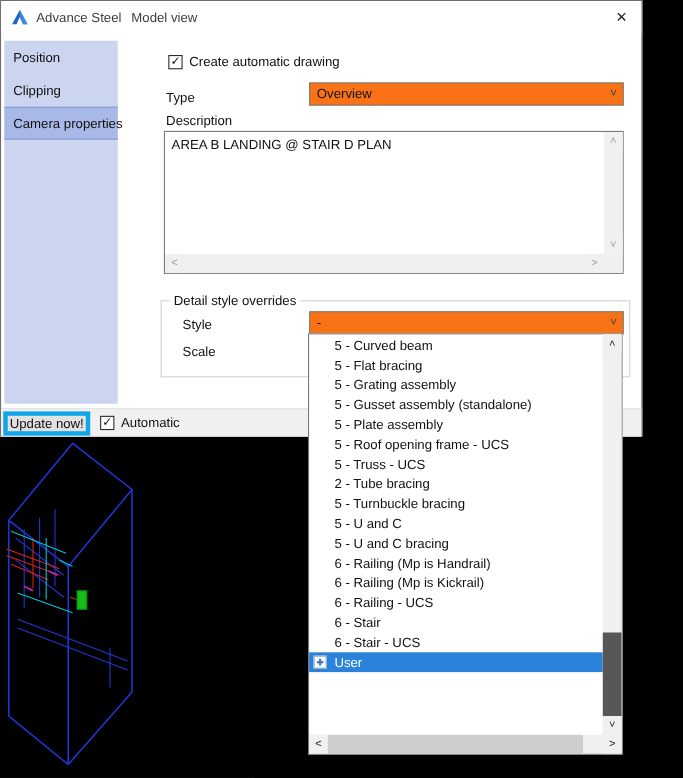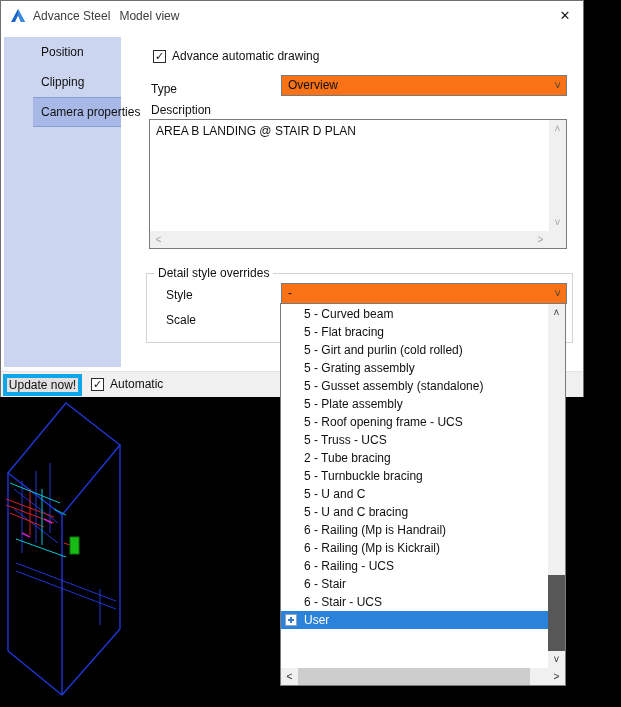--- a/index.html
+++ b/index.html
@@ -15,21 +15,21 @@
             background: #fff; border: 1px solid #6f6f6f; }
 
   .titlebar { position: absolute; left: 0; top: 0; right: 0; height: 30px; background: #fff; }
   .app-icon { position: absolute; left: 9px; top: 7px; width: 16px; height: 16px; }
   .win-title { position: absolute; left: 32px; top: 0; line-height: 30px; font-size: 12px; color: #3d3d3d; white-space: nowrap; }
   .win-title span + span { margin-left: 9px; }
   .close-btn { position: absolute; right: 6px; top: 4px; width: 24px; height: 22px; text-align: center;
                line-height: 22px; font-size: 13px; color: #1b1b1b; cursor: default; }
 
   
-  .sidebar { position: absolute; left: 3px; top: 36px; width: 117px; height: 330px; background: #ccd5ef; padding-left: 29px; }
+  .sidebar { position: absolute; left: 3px; top: 36px; width: 103px; height: 330px; background: #ccd5ef; }
   .side-item { height: 30px; line-height: 30px; padding-left: 8px; font-size: 12px; color: #101010; white-space: nowrap; }
   .side-item.selected { background: #a9b9e7; border-top: 1px solid #8a9cd4; border-bottom: 1px solid #8a9cd4; line-height: 28px; }
 
   
   .field-label { position: absolute; font-size: 12px; color: #101010; white-space: nowrap; }
   .chk { position: absolute; display: flex; align-items: center; }
   .chk .box { width: 13px; height: 13px; border: 1px solid #2b2b2b; background: #fff; font-size: 11px;
               line-height: 11px; text-align: center; color: #101010; display: inline-block; }
   .chk .lbl { margin-left: 6px; font-size: 12px; color: #101010; white-space: nowrap; }
 
@@ -131,21 +131,21 @@
     </div>
 
     <div class="sidebar">
       <div class="side-item">Position</div>
       <div class="side-item">Clipping</div>
       <div class="side-item selected">Camera properties</div>
     </div>
 
     <label class="chk chk-create">
       <span class="box">✓</span>
-      <span class="lbl">Advance automatic drawing</span>
+      <span class="lbl">Create automatic drawing</span>
     </label>
 
     <span class="field-label type-label">Type</span>
     <div class="combo type-combo">
       <span class="combo-val">Overview</span>
       <span class="combo-arrow">˅</span>
     </div>
 
     <span class="field-label desc-label">Description</span>
     <div class="textarea">
@@ -177,21 +177,20 @@
         <span class="box">✓</span>
         <span class="lbl">Automatic</span>
       </label>
     </div>
   </div>
 
   <div class="dd-list">
     <div class="dd-items" id="dd-items">
         <div class="dd-item"><span>5 - Curved beam</span></div>
         <div class="dd-item"><span>5 - Flat bracing</span></div>
-        <div class="dd-item"><span>5 - Girt and purlin (cold rolled)</span></div>
         <div class="dd-item"><span>5 - Grating assembly</span></div>
         <div class="dd-item"><span>5 - Gusset assembly (standalone)</span></div>
         <div class="dd-item"><span>5 - Plate assembly</span></div>
         <div class="dd-item"><span>5 - Roof opening frame - UCS</span></div>
         <div class="dd-item"><span>5 - Truss - UCS</span></div>
         <div class="dd-item"><span>2 - Tube bracing</span></div>
         <div class="dd-item"><span>5 - Turnbuckle bracing</span></div>
         <div class="dd-item"><span>5 - U and C</span></div>
         <div class="dd-item"><span>5 - U and C bracing</span></div>
         <div class="dd-item"><span>6 - Railing (Mp is Handrail)</span></div>

